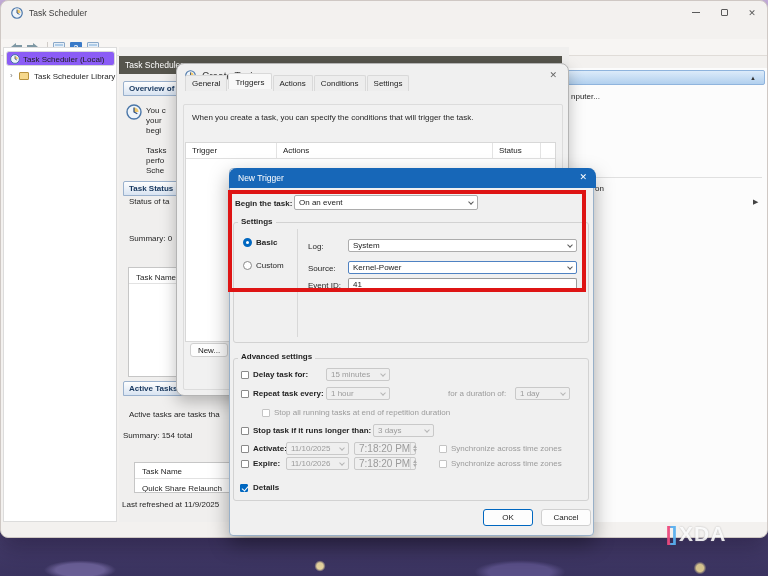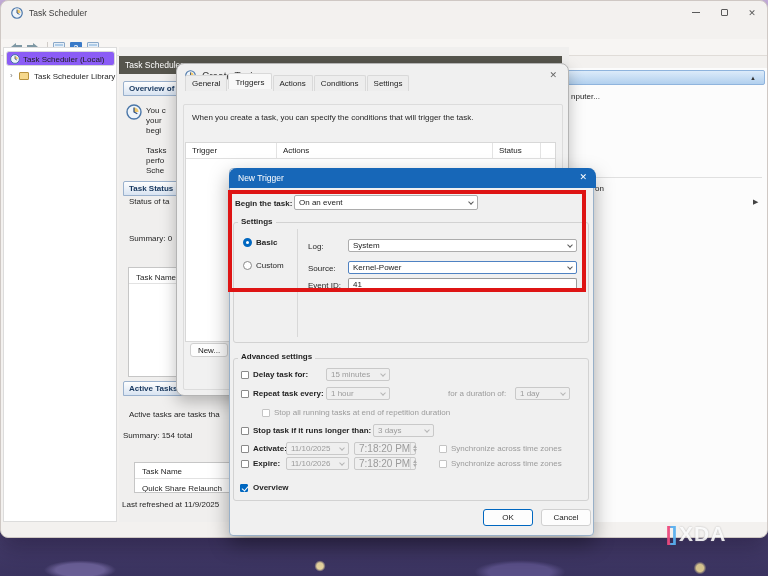--- a/index.html
+++ b/index.html
@@ -335,21 +335,21 @@
         <span>7:18:20 PM</span>
         <span class="ud">
             <span class="tri-u"></span>
             <span class="tri-d"></span>
           </span>
       </div>
       <span class="cb dis" style="left:209px;top:291px"></span>
       <span class="txt dis" style="left:221px;top:290px">Synchronize across time zones</span>
 
       <span class="cb on" style="left:10px;top:315px"></span>
-      <span class="txt b" style="left:23px;top:314px">Overview</span>
+      <span class="txt b" style="left:23px;top:314px">Details</span>
 
       <div class="btn default" style="left:253px;top:340px;width:50px;height:17px">OK</div>
       <div class="btn" style="left:311px;top:340px;width:50px;height:17px">Cancel</div>
     </div>
 
   </div>
 
   <div class="wm">
     <span class="bl">[</span><span class="br">]</span><span class="bt">XDA</span>
   </div>

